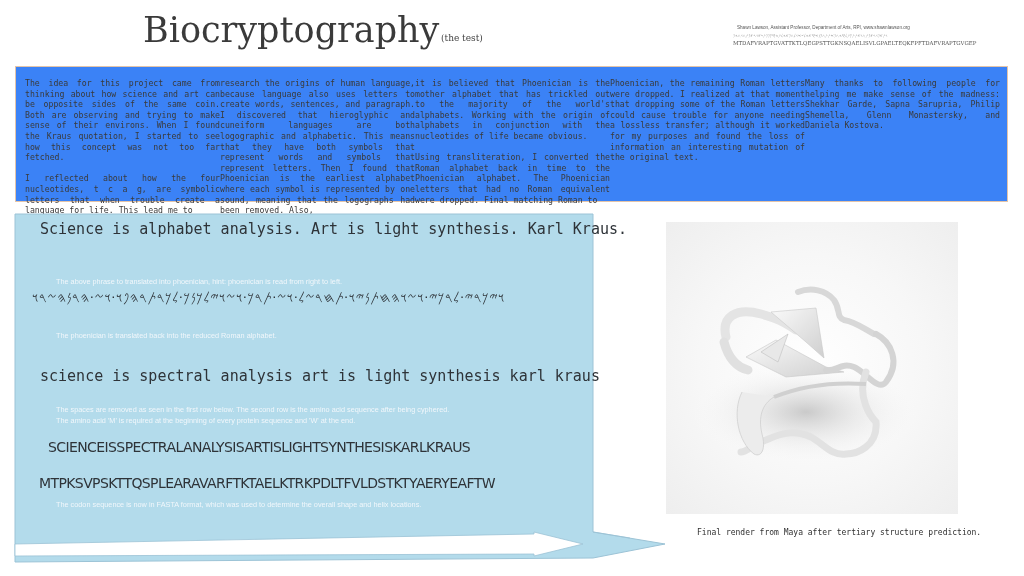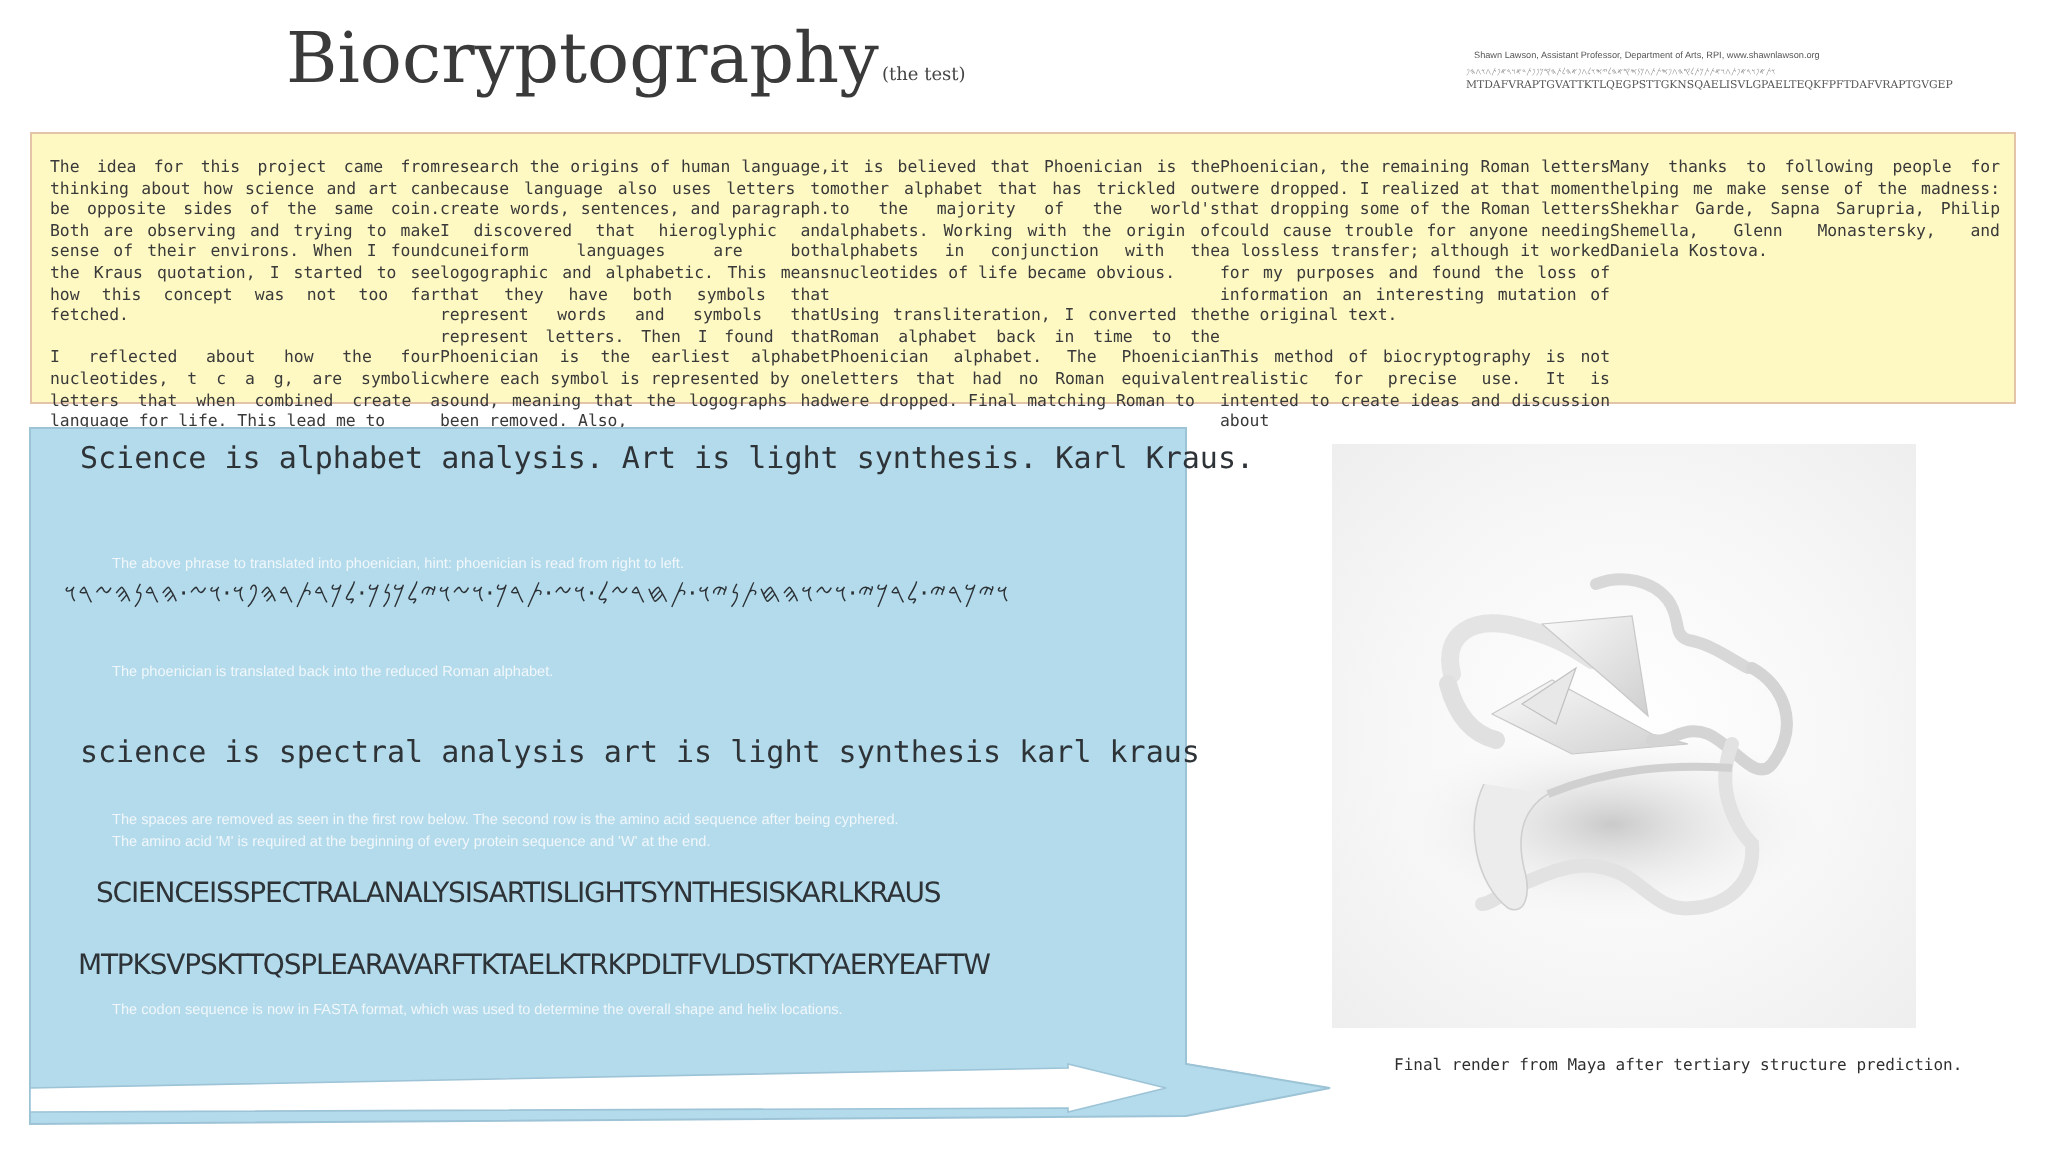--- a/index.html
+++ b/index.html
@@ -2,21 +2,21 @@
 <html><head>
 <meta charset="utf-8">
 <style>
   html,body{margin:0;padding:0;}
   body{width:1024px;height:576px;background:#ffffff;position:relative;overflow:hidden;font-family:"DejaVu Sans Mono",monospace;color:#333;}
   .title{position:absolute;left:143px;top:10px;font-family:"DejaVu Serif",serif;font-size:35px;color:#3a3a3a;letter-spacing:0px;}
   .subtitle{position:absolute;left:441px;top:33px;font-family:"DejaVu Serif",serif;font-size:9px;color:#444;}
   .author{position:absolute;left:737px;top:25px;font-family:"Liberation Sans",sans-serif;font-size:4.6px;color:#555;white-space:nowrap;}
   .glyph-line{position:absolute;left:733px;top:33px;font-family:"DejaVu Sans",sans-serif;font-size:4px;color:#888;white-space:nowrap;letter-spacing:0.1px;}
   .seq-line{position:absolute;left:733px;top:40px;font-family:"DejaVu Serif",serif;font-size:5.4px;color:#555;white-space:nowrap;}
-  .intro{position:absolute;left:15px;top:66px;width:993px;height:136px;background:#fef9c3;border:1px solid #e4c4a8;box-sizing:border-box;display:flex;padding:11px 6px 0 9px;}
+  .intro{position:absolute;left:15px;top:66px;width:993px;height:136px;background:#3b82f6;border:1px solid #e4c4a8;box-sizing:border-box;display:flex;padding:11px 6px 0 9px;}
   .intro .col{width:195px;margin-right:0;font-size:8.2px;line-height:10.6px;color:#3a3a3a;text-align:justify;white-space:normal;}
   .intro .col + .col{margin-left:0;}
   .intro p{margin:0 0 10.6px 0;}
   .blue-shape{position:absolute;left:0;top:0;}
   .quote{position:absolute;left:40px;top:220px;font-size:15px;color:#2e3338;white-space:nowrap;}
   .note{position:absolute;font-family:"Liberation Sans",sans-serif;font-size:7.3px;color:#f1f7fb;white-space:nowrap;}
   .phoen{position:absolute;left:32px;top:290px;font-family:"DejaVu Sans",sans-serif;font-size:13px;color:#2c3136;white-space:nowrap;letter-spacing:0.6px;}
   .lower{position:absolute;left:40px;top:367px;font-size:15px;color:#2e3338;white-space:nowrap;}
   .caps{position:absolute;font-family:"DejaVu Sans",sans-serif;font-size:14px;color:#2e3338;white-space:nowrap;letter-spacing:-0.6px;}
   .render{position:absolute;left:666px;top:222px;width:292px;height:292px;background:radial-gradient(ellipse at 50% 50%,#ffffff 0%,#f7f7f7 55%,#eeeeee 100%);}
@@ -27,32 +27,31 @@
 
 <div class="title">Biocryptography</div>
 <div class="subtitle">(the test)</div>
 <div class="author">Shawn Lawson, Assistant Professor, Department of Arts, RPI, www.shawnlawson.org</div>
 <div class="glyph-line">𐤅𐤕𐤀𐤐𐤅𐤓𐤀𐤐𐤕𐤂𐤅𐤀𐤕𐤕𐤊𐤕𐤋𐤒𐤄𐤂𐤐𐤎𐤕𐤕𐤂𐤊𐤍𐤎𐤒𐤀𐤄𐤋𐤉𐤎𐤅𐤋𐤂𐤐𐤀𐤄𐤋𐤕𐤄𐤒𐤊𐤐𐤐𐤕𐤃𐤀𐤅𐤓𐤀𐤐𐤕𐤂𐤅𐤂𐤄𐤐</div>
 <div class="seq-line">MTDAFVRAPTGVATTKTLQEGPSTTGKNSQAELISVLGPAELTEQKFPFTDAFVRAPTGVGEP</div>
 
 <div class="intro">
   <div class="col">
     <p>The idea for this project came from thinking about how science and art can be opposite sides of the same coin. Both are observing and trying to make sense of their environs. When I found the Kraus quotation, I started to see how this concept was not too far fetched.</p>
-    <p>I reflected about how the four nucleotides, t c a g, are symbolic letters that when combined create a language for life. This lead me to</p>
+    <p>I reflected about how the four nucleotides, t c a g, are symbolic letters that when trouble create a language for life. This lead me to</p>
   </div>
   <div class="col">
     <p>research the origins of human language, because language also uses letters to create words, sentences, and paragraph. I discovered that hieroglyphic and cuneiform languages are both logographic and alphabetic. This means that they have both symbols that represent words and symbols that represent letters. Then I found that Phoenician is the earliest alphabet where each symbol is represented by one sound, meaning that the logographs had been removed. Also,</p>
   </div>
   <div class="col">
     <p>it is believed that Phoenician is the mother alphabet that has trickled out to the majority of the world's alphabets. Working with the origin of alphabets in conjunction with the nucleotides of life became obvious.</p>
     <p>Using transliteration, I converted the Roman alphabet back in time to the Phoenician alphabet. The Phoenician letters that had no Roman equivalent were dropped. Final matching Roman to</p>
   </div>
   <div class="col">
     <p>Phoenician, the remaining Roman letters were dropped. I realized at that moment that dropping some of the Roman letters could cause trouble for anyone needing a lossless transfer; although it worked for my purposes and found the loss of information an interesting mutation of the original text.</p>
-    <p>This method of biocryptography is not realistic for precise use. It is intented to create ideas and discussion about</p>
   </div>
   <div class="col">
     <p>Many thanks to following people for helping me make sense of the madness: Shekhar Garde, Sapna Sarupria, Philip Shemella, Glenn Monastersky, and Daniela Kostova.</p>
   </div>
 </div>
 
 <svg class="blue-shape" width="1024" height="576">
   <polygon points="15,214 593,214 593,532 665,544 593,558 15,562" fill="#b3dbeb" stroke="#9cc3d6" stroke-width="1"></polygon>
   <polygon points="15,544 534,534 534,532 583,544 534,556 534,554 15,556" fill="#ffffff" stroke="#9cc3d6" stroke-width="0.8"></polygon>
   <line x1="593" y1="532" x2="630" y2="538" stroke="#9cc3d6" stroke-width="0.8"></line>

